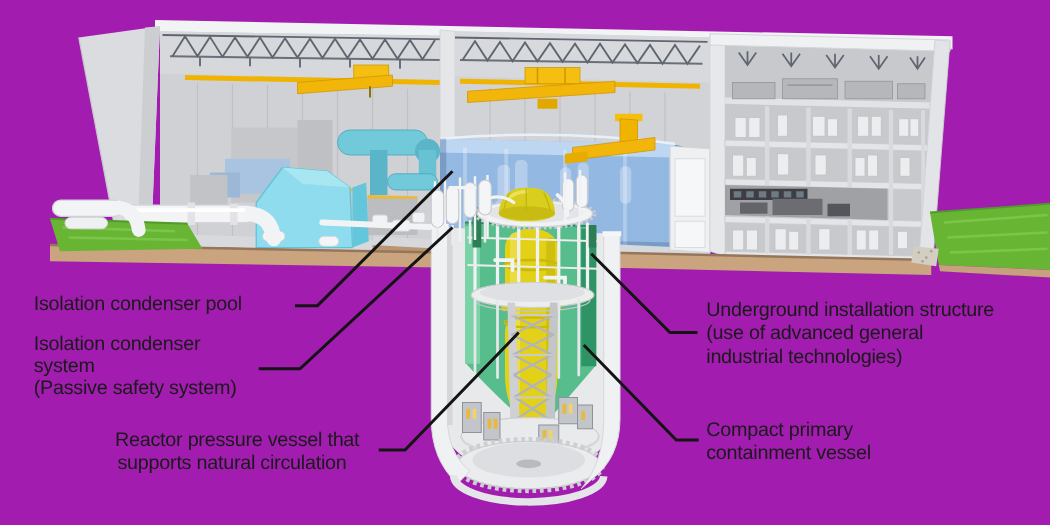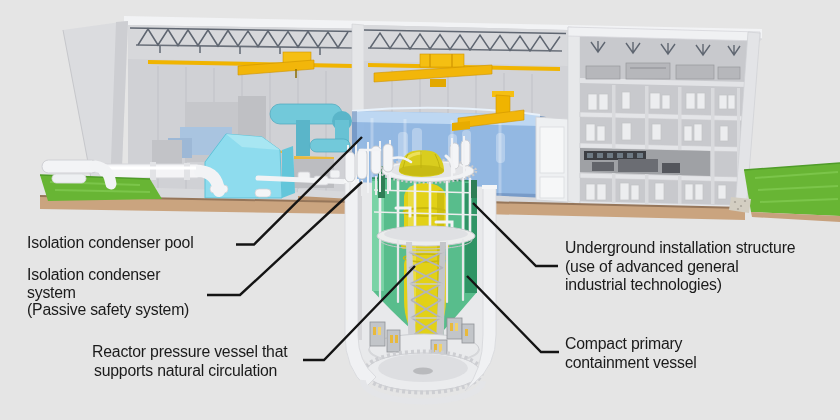--- a/index.html
+++ b/index.html
@@ -1,16 +1,16 @@
 <!DOCTYPE html>
 <html><head>
 <meta charset="utf-8">
 <style>
   html,body{margin:0;padding:0;background:#ffffff;}
-  .stage{width:840px;height:420px;position:relative;background:#e5e5e5;overflow:hidden;}
+  .stage{width:840px;height:420px;position:relative;background:#a21caf;overflow:hidden;}
   svg{display:block;}
   .lbl{font-family:"Liberation Sans",sans-serif;font-size:15.8px;fill:#1a1a1a;letter-spacing:-0.2px;}
   .leader{fill:none;stroke:#141414;stroke-width:2.4;stroke-linecap:butt;stroke-linejoin:miter;}
   .cab{fill:#ecedef;stroke:#c2c3c7;stroke-width:.7;}
   .seam{stroke:#c0c1c7;stroke-width:1;}
   .truss{stroke:#5f6671;stroke-width:1.5;fill:none;}
   .chord{stroke:#6a707a;stroke-width:1.6;fill:none;}
   .wpost{stroke:#f0f1f3;stroke-width:2.6;stroke-linecap:round;}
   .wpost2{stroke:#e6e7ea;stroke-width:2.2;stroke-linecap:round;}
   .wpipe{stroke:#f2f3f5;fill:none;stroke-linecap:round;}

